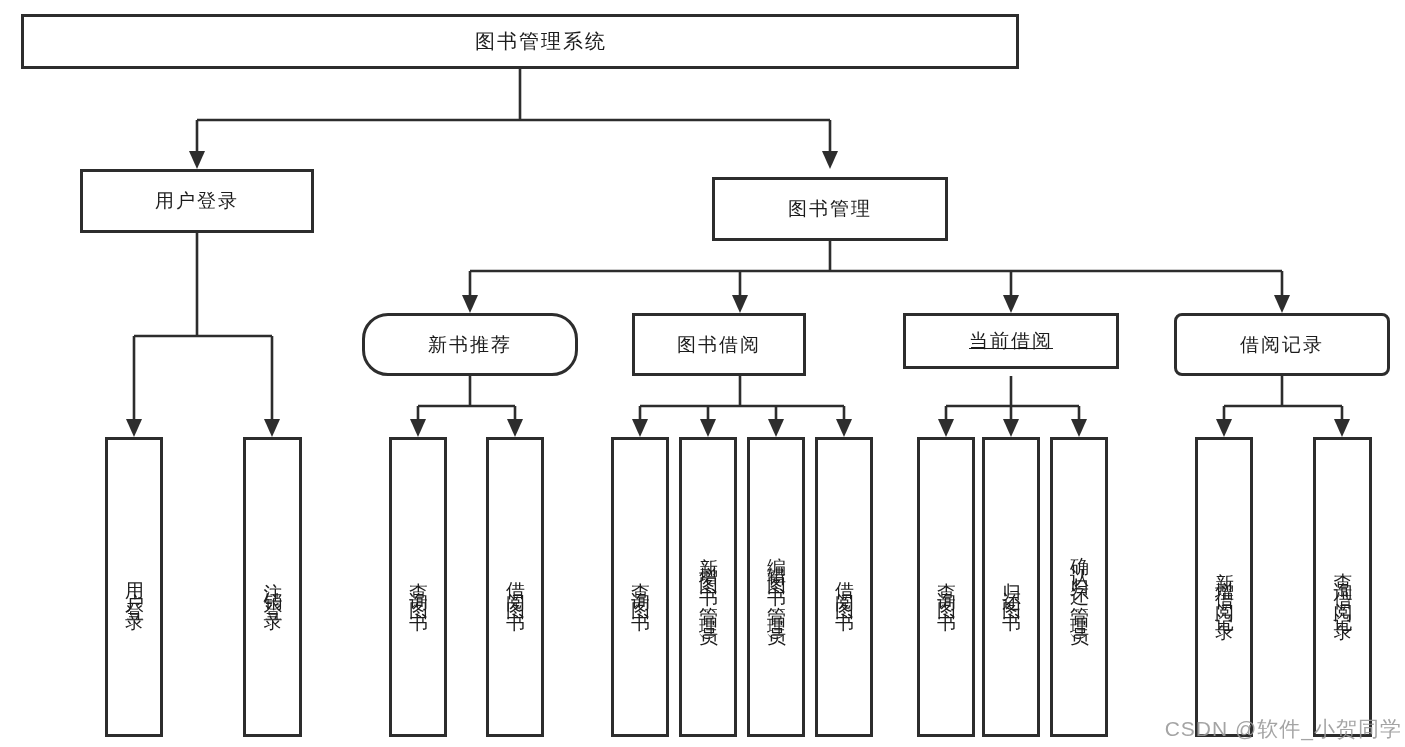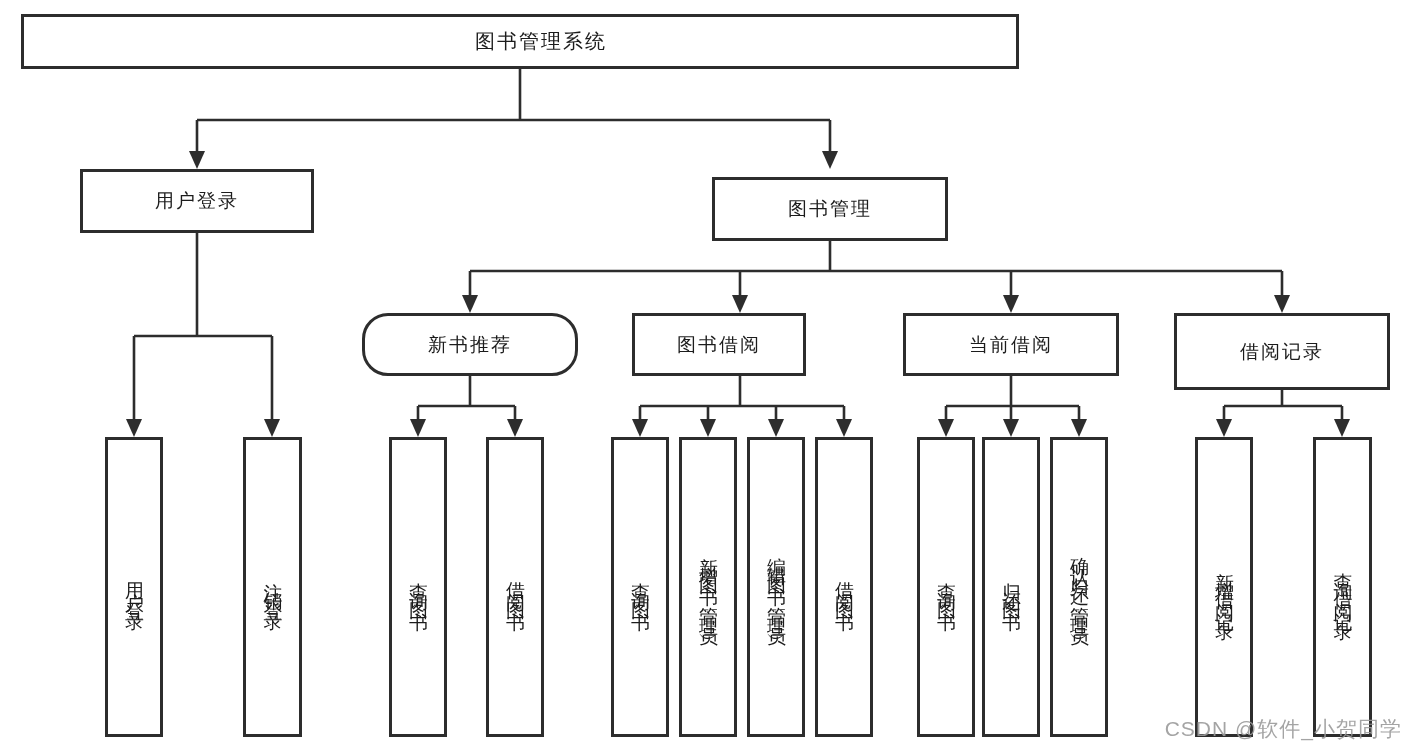--- a/index.html
+++ b/index.html
@@ -82,22 +82,22 @@
     </g>
   </svg>
 
   <div class="box root" style="left:21px; top:14px; width:998px; height:55px;padding-left:42px;">图书管理系统</div>
 
   <div class="box" style="left:80px; top:169px; width:234px; height:64px;">用户登录</div>
   <div class="box" style="left:712px; top:177px; width:236px; height:64px;">图书管理</div>
 
   <div class="box" style="left:362px; top:313px; width:216px; height:63px;border-radius:26px;">新书推荐</div>
   <div class="box" style="left:632px; top:313px; width:174px; height:63px;">图书借阅</div>
-  <div class="box" style="left:903px; top:313px; width:216px; height:63px;">当前借阅</div>
-  <div class="box" style="left:1174px; top:313px; width:216px; height:77px;">借阅记录</div>
+  <div class="box" style="left:903px; top:313px; width:216px; height:56px;text-decoration:underline;">当前借阅</div>
+  <div class="box" style="left:1174px; top:313px; width:216px; height:63px;border-radius:8px;">借阅记录</div>
 
   <div class="box v" style="left:105px; top:437px; width:58px; height:300px;">用户登录</div>
   <div class="box v" style="left:243px; top:437px; width:59px; height:300px;">注销登录</div>
 
   <div class="box v" style="left:389px; top:437px; width:58px; height:300px;">查询图书</div>
   <div class="box v" style="left:486px; top:437px; width:58px; height:300px;">借阅图书</div>
 
   <div class="box v" style="left:611px; top:437px; width:58px; height:300px;">查询图书</div>
   <div class="box v" style="left:679px; top:437px; width:58px; height:300px;">新增图书（管理员）</div>
   <div class="box v" style="left:747px; top:437px; width:58px; height:300px;">编辑图书（管理员）</div>

